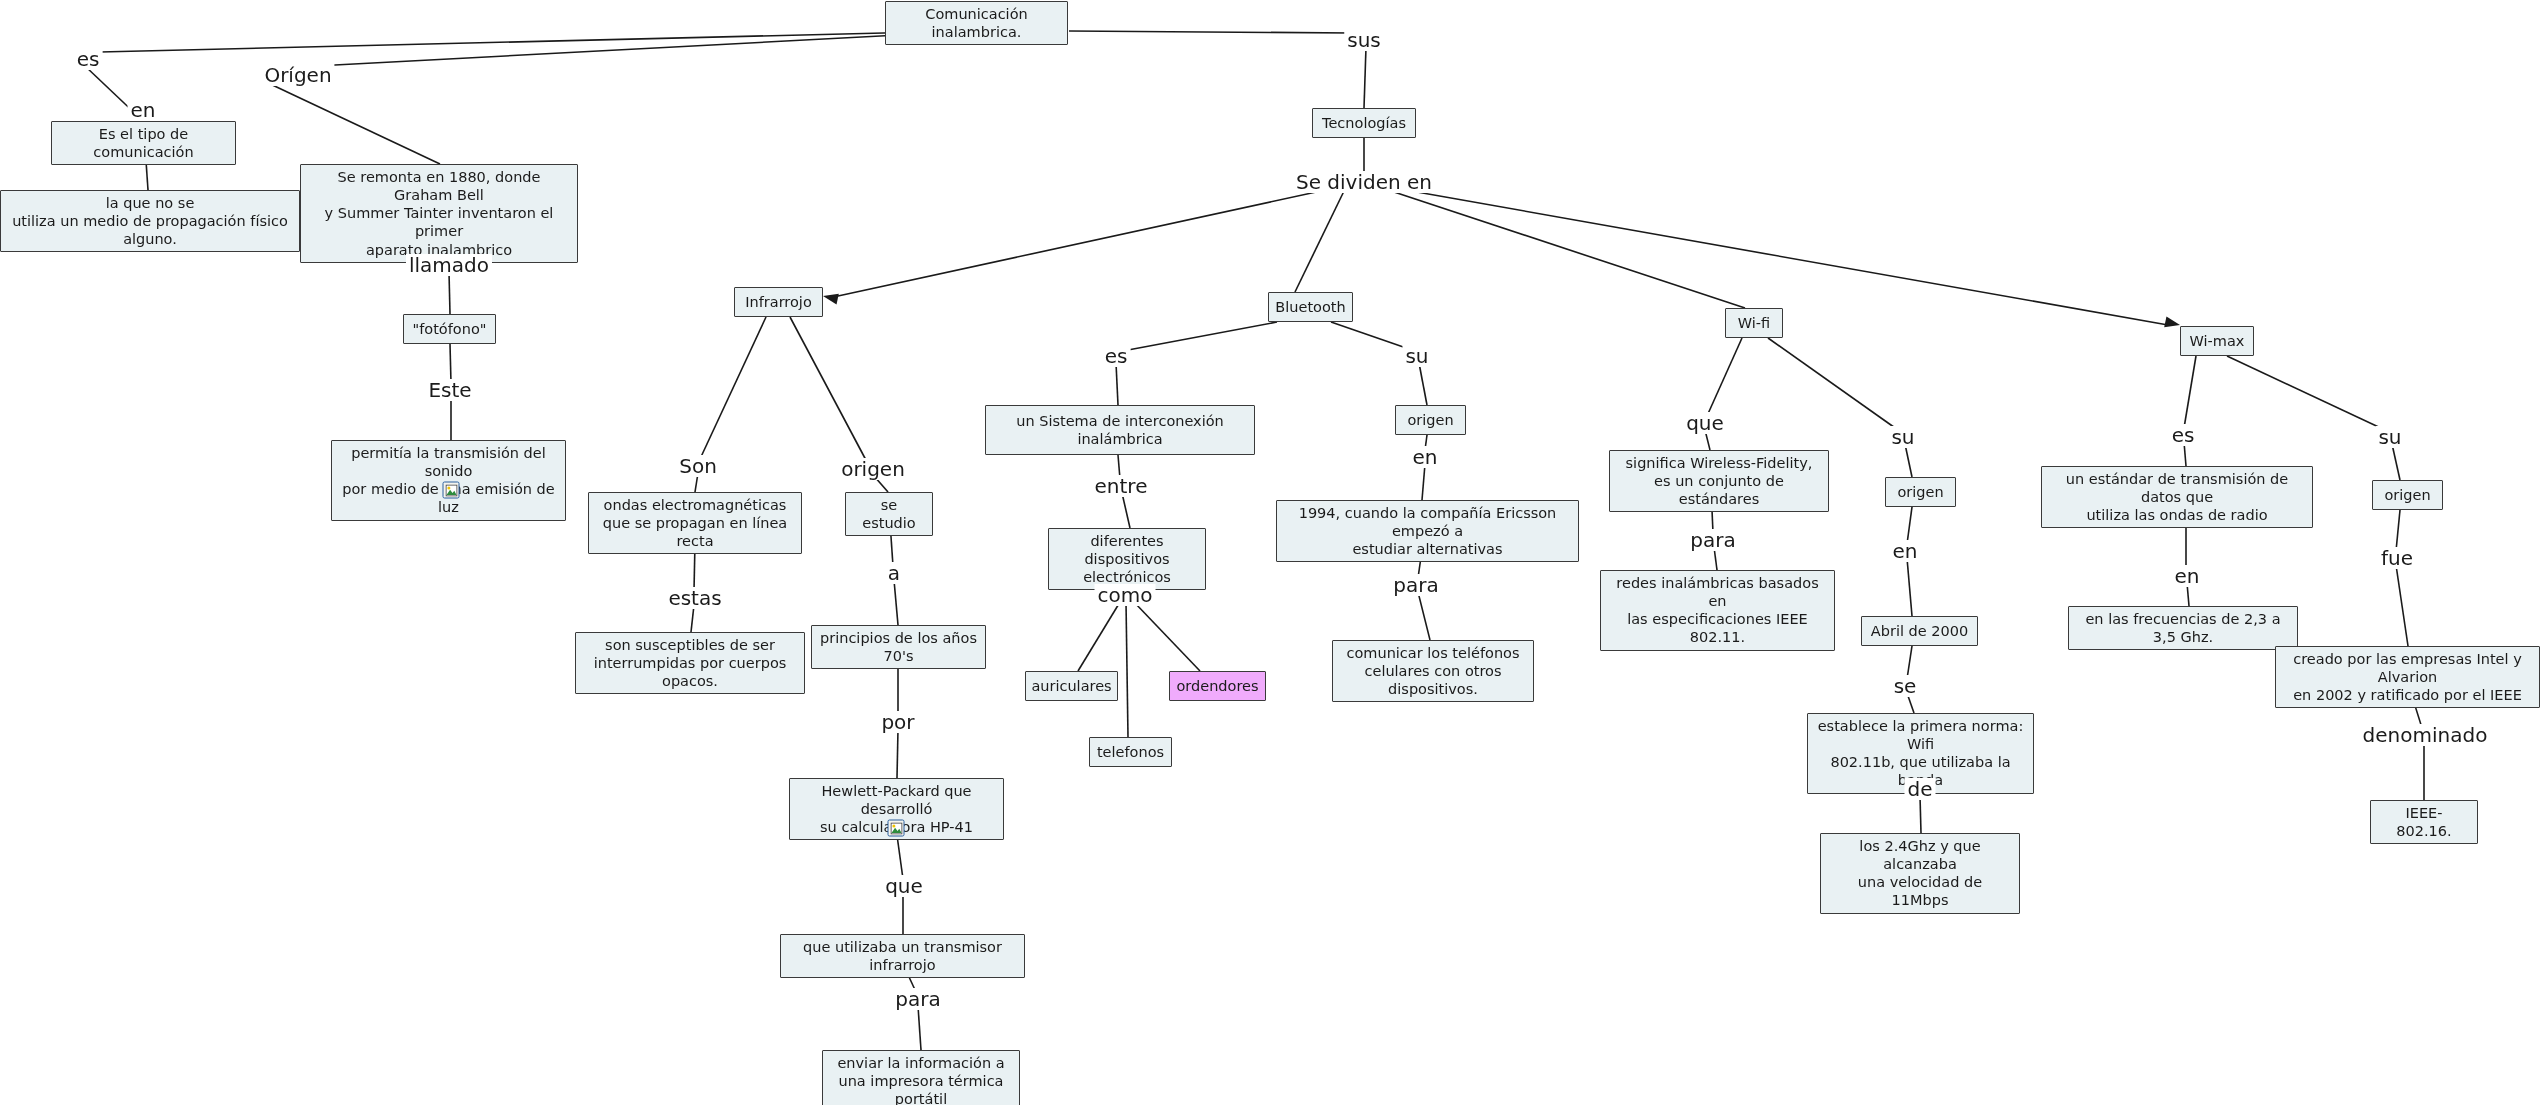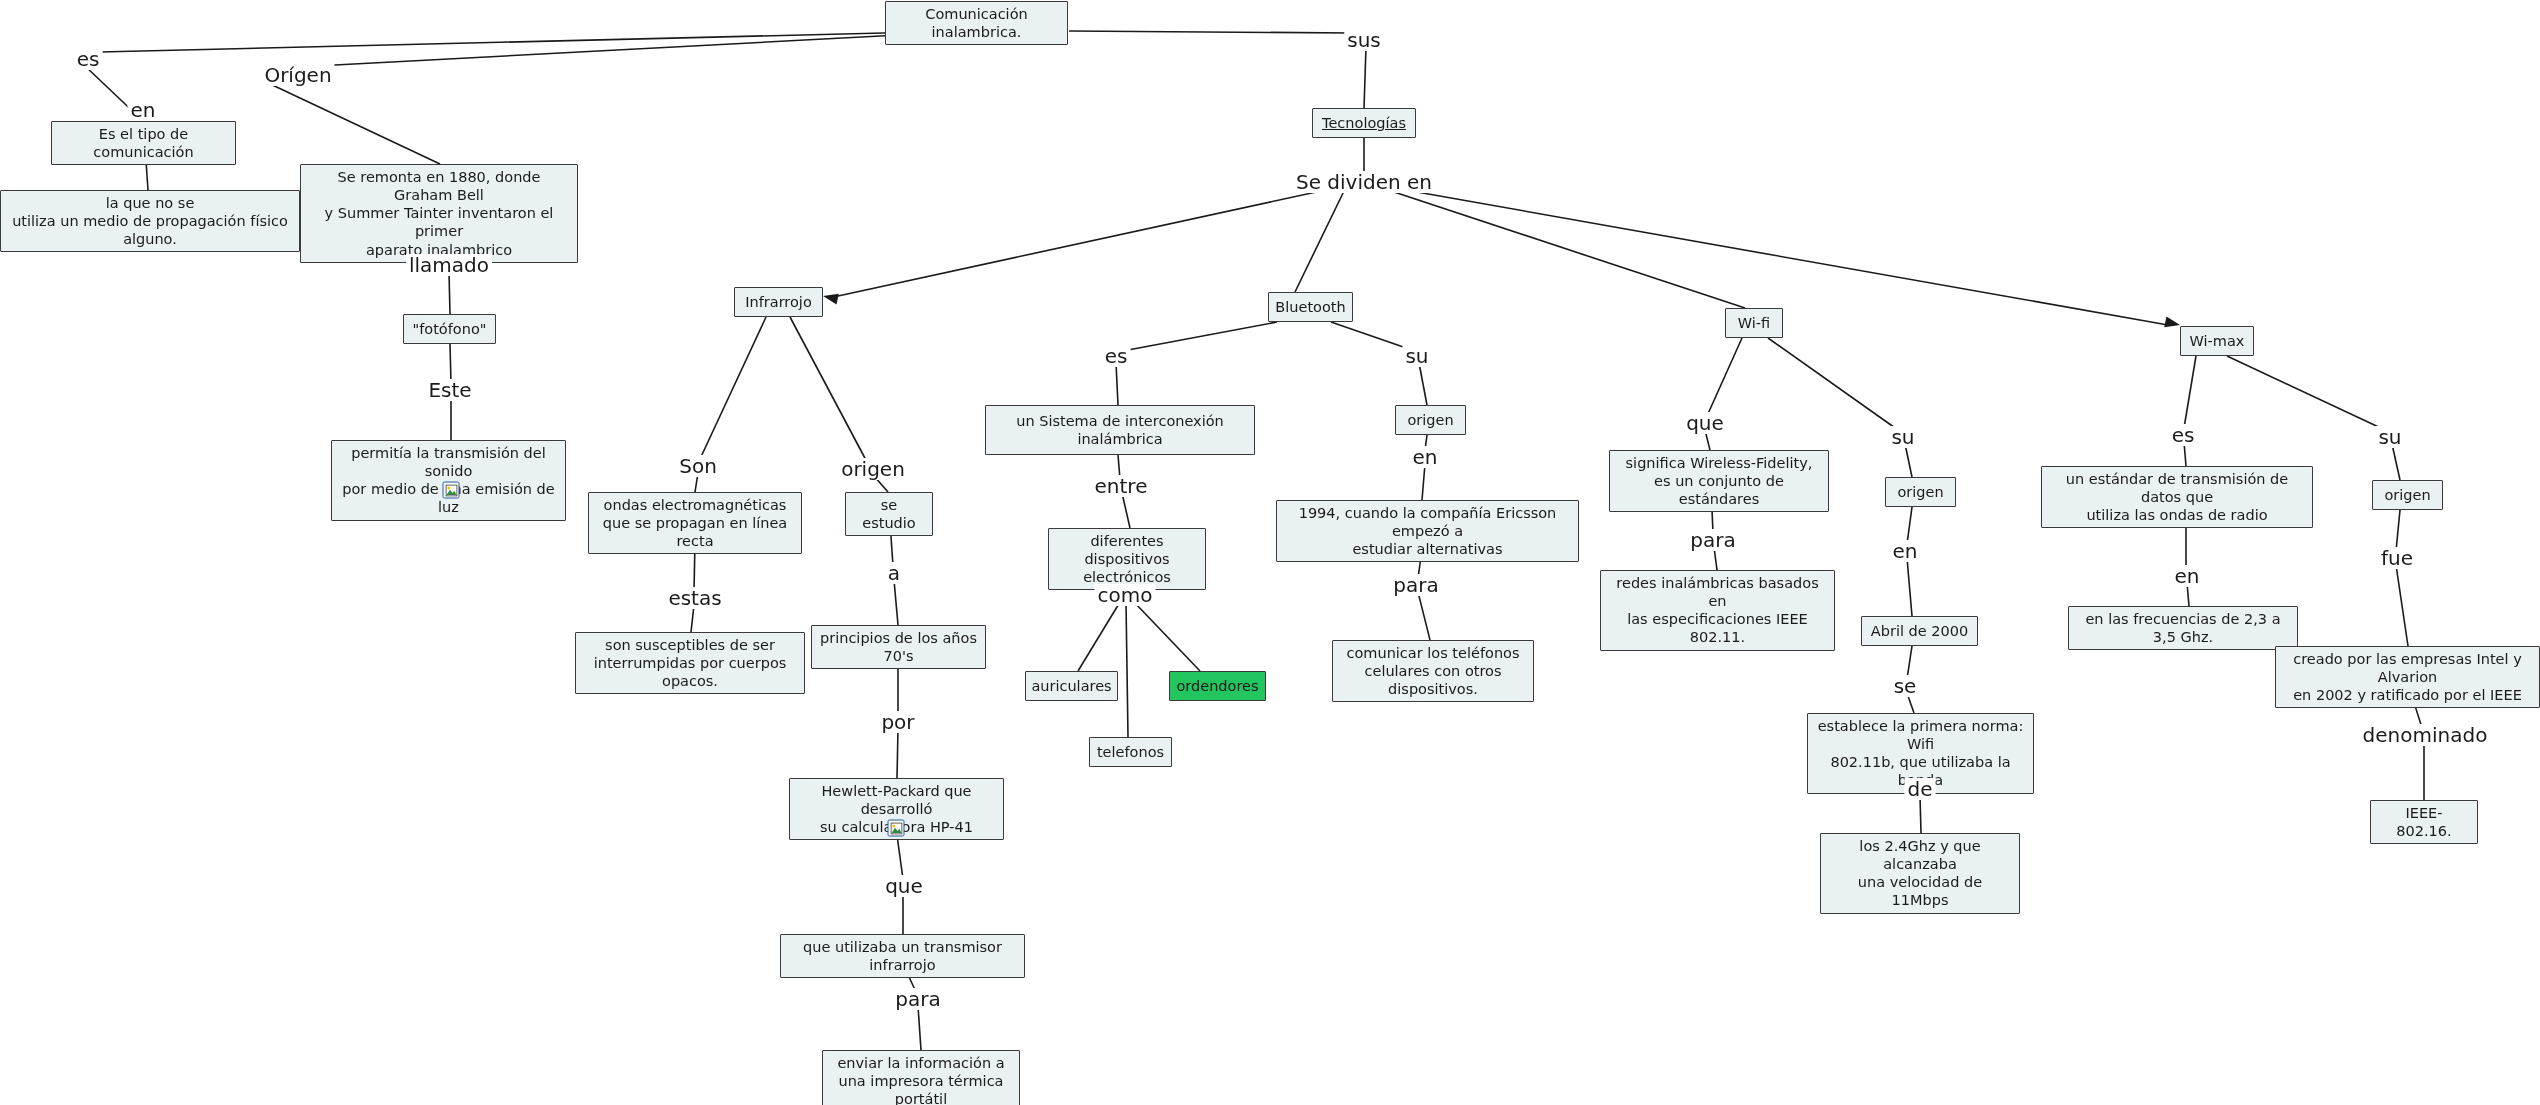--- a/index.html
+++ b/index.html
@@ -151,40 +151,40 @@
       <div class="node" style="left: 885px; top: 1px; width: 183px; min-height: 30px; background: rgb(233, 241, 243); border-color: rgb(58, 58, 58);">Comunicación inalambrica.</div>
       <div class="node" style="left: 51px; top: 121px; width: 185px; min-height: 30px; background: rgb(233, 241, 243); border-color: rgb(58, 58, 58);">Es el tipo de comunicación</div>
       <div class="node" style="left: 0px; top: 190px; width: 300px; min-height: 50px; background: rgb(233, 241, 243); border-color: rgb(58, 58, 58);">la que no se
 utiliza un medio de propagación físico alguno.</div>
       <div class="node" style="left: 300px; top: 164px; width: 278px; min-height: 63px; background: rgb(233, 241, 243); border-color: rgb(58, 58, 58);">Se remonta en 1880, donde  Graham Bell
 y Summer Tainter inventaron el primer
 aparato inalambrico</div>
       <div class="node" style="left: 403px; top: 314px; width: 93px; min-height: 30px; background: rgb(233, 241, 243); border-color: rgb(58, 58, 58);">"fotófono"</div>
       <div class="node" style="left: 331px; top: 440px; width: 235px; min-height: 50px; background: rgb(233, 241, 243); border-color: rgb(58, 58, 58);">permitía la transmisión del sonido
 por medio de una emisión de luz</div>
-      <div class="node" style="left: 1312px; top: 108px; width: 104px; min-height: 30px; background: rgb(233, 241, 243); border-color: rgb(58, 58, 58); text-decoration: underline;">Tecnologías</div>
+      <div class="node" style="left: 1312px; top: 108px; width: 104px; min-height: 30px; background: rgb(233, 241, 243); border-color: rgb(58, 58, 58);">Tecnologías</div>
       <div class="node" style="left: 734px; top: 287px; width: 89px; min-height: 30px; background: rgb(233, 241, 243); border-color: rgb(58, 58, 58);">Infrarrojo</div>
       <div class="node" style="left: 588px; top: 492px; width: 214px; min-height: 50px; background: rgb(233, 241, 243); border-color: rgb(58, 58, 58);">ondas electromagnéticas
 que se propagan en línea recta</div>
       <div class="node" style="left: 575px; top: 632px; width: 230px; min-height: 50px; background: rgb(233, 241, 243); border-color: rgb(58, 58, 58);">son susceptibles de ser
 interrumpidas por cuerpos opacos.</div>
       <div class="node" style="left: 845px; top: 492px; width: 88px; min-height: 30px; background: rgb(233, 241, 243); border-color: rgb(58, 58, 58);">se estudio</div>
       <div class="node" style="left: 811px; top: 625px; width: 175px; min-height: 30px; background: rgb(233, 241, 243); border-color: rgb(58, 58, 58);">principios de los años 70's</div>
       <div class="node" style="left: 789px; top: 778px; width: 215px; min-height: 50px; background: rgb(233, 241, 243); border-color: rgb(58, 58, 58);">Hewlett-Packard que  desarrolló
 su calculadora HP-41</div>
       <div class="node" style="left: 780px; top: 934px; width: 245px; min-height: 30px; background: rgb(233, 241, 243); border-color: rgb(58, 58, 58);">que utilizaba un transmisor infrarrojo</div>
       <div class="node" style="left: 822px; top: 1050px; width: 198px; min-height: 50px; background: rgb(233, 241, 243); border-color: rgb(58, 58, 58);">enviar la información a
 una impresora térmica portátil</div>
       <div class="node" style="left: 1268px; top: 292px; width: 85px; min-height: 30px; background: rgb(233, 241, 243); border-color: rgb(58, 58, 58);">Bluetooth</div>
       <div class="node" style="left: 985px; top: 405px; width: 270px; min-height: 50px; background: rgb(233, 241, 243); border-color: rgb(58, 58, 58);">un Sistema de interconexión inalámbrica</div>
       <div class="node" style="left: 1048px; top: 528px; width: 158px; min-height: 48px; background: rgb(233, 241, 243); border-color: rgb(58, 58, 58);">diferentes dispositivos
 electrónicos</div>
       <div class="node" style="left: 1025px; top: 671px; width: 93px; min-height: 30px; background: rgb(233, 241, 243); border-color: rgb(58, 58, 58);">auriculares</div>
       <div class="node" style="left: 1089px; top: 737px; width: 83px; min-height: 30px; background: rgb(233, 241, 243); border-color: rgb(58, 58, 58);">telefonos</div>
-      <div class="node" style="left: 1169px; top: 671px; width: 97px; min-height: 30px; background: #22c55e; border-color: rgb(58, 58, 58);">ordendores</div>
+      <div class="node" style="left: 1169px; top: 671px; width: 97px; min-height: 30px; background: #f0abfc; border-color: rgb(58, 58, 58);">ordendores</div>
       <div class="node" style="left: 1395px; top: 405px; width: 71px; min-height: 30px; background: rgb(233, 241, 243); border-color: rgb(58, 58, 58);">origen</div>
       <div class="node" style="left: 1276px; top: 500px; width: 303px; min-height: 50px; background: rgb(233, 241, 243); border-color: rgb(58, 58, 58);">1994, cuando la compañía Ericsson  empezó a
 estudiar alternativas</div>
       <div class="node" style="left: 1332px; top: 640px; width: 202px; min-height: 50px; background: rgb(233, 241, 243); border-color: rgb(58, 58, 58);">comunicar los teléfonos
 celulares con otros dispositivos.</div>
       <div class="node" style="left: 1725px; top: 308px; width: 58px; min-height: 30px; background: rgb(233, 241, 243); border-color: rgb(58, 58, 58);">Wi-fi</div>
       <div class="node" style="left: 1609px; top: 450px; width: 220px; min-height: 60px; background: rgb(233, 241, 243); border-color: rgb(58, 58, 58);">significa Wireless-Fidelity,
 es un conjunto de estándares</div>
       <div class="node" style="left: 1600px; top: 570px; width: 235px; min-height: 50px; background: rgb(233, 241, 243); border-color: rgb(58, 58, 58);">redes inalámbricas basados en
 las especificaciones IEEE 802.11.</div>

